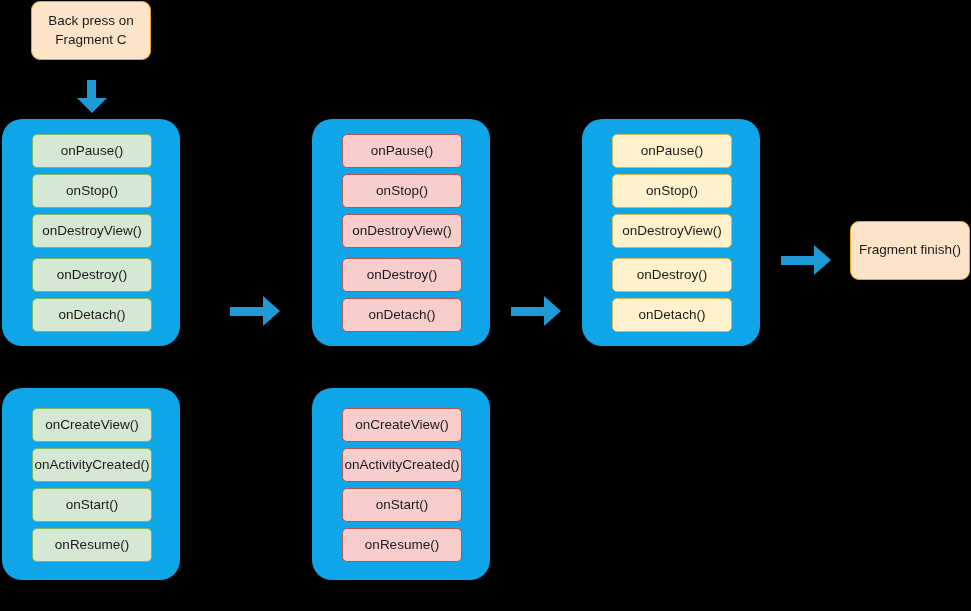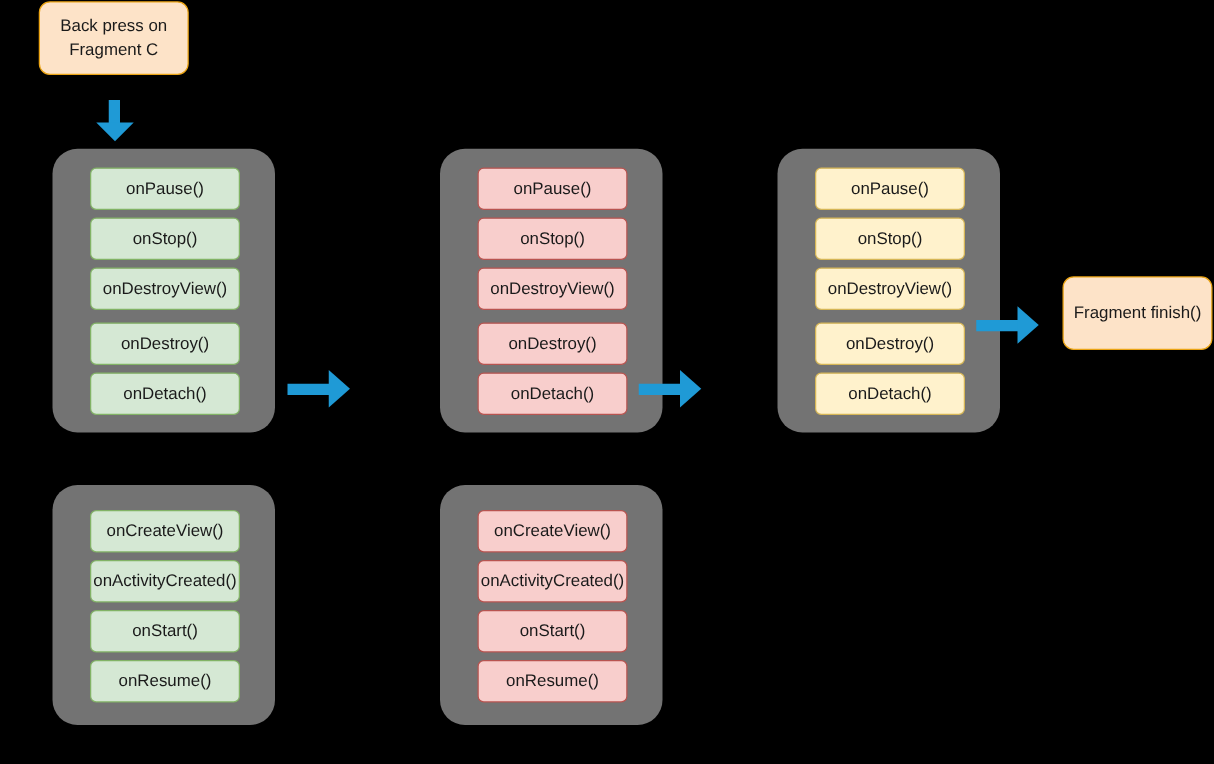--- a/index.html
+++ b/index.html
@@ -21,25 +21,24 @@
     position: absolute;
     left: 0; top: 0;
     width: 971px;
     height: 611px;
     background: #000000;
   }
 
   
   .group-panel {
     position: absolute;
-    background: #737373;
+    background: #0ea5e9;
     border-radius: 20px;
     box-shadow: 0 1px 3px rgba(0,0,0,0.55);
     box-sizing: border-box;
-    margin-left: 40px;
   }
 
   
   .chip {
     position: absolute;
     height: 34px;
     line-height: 32px;
     text-align: center;
     font-size: 13.5px;
     color: #1a1a1a;

